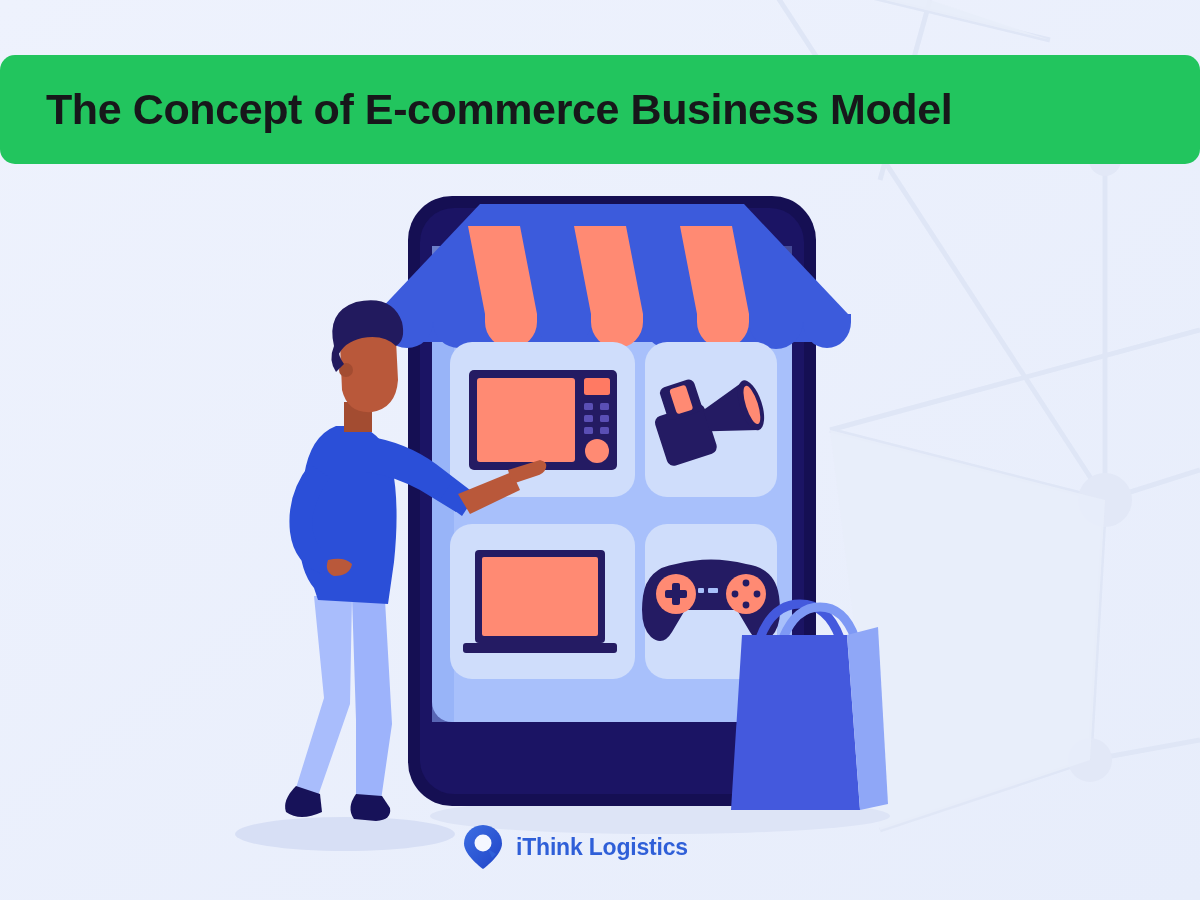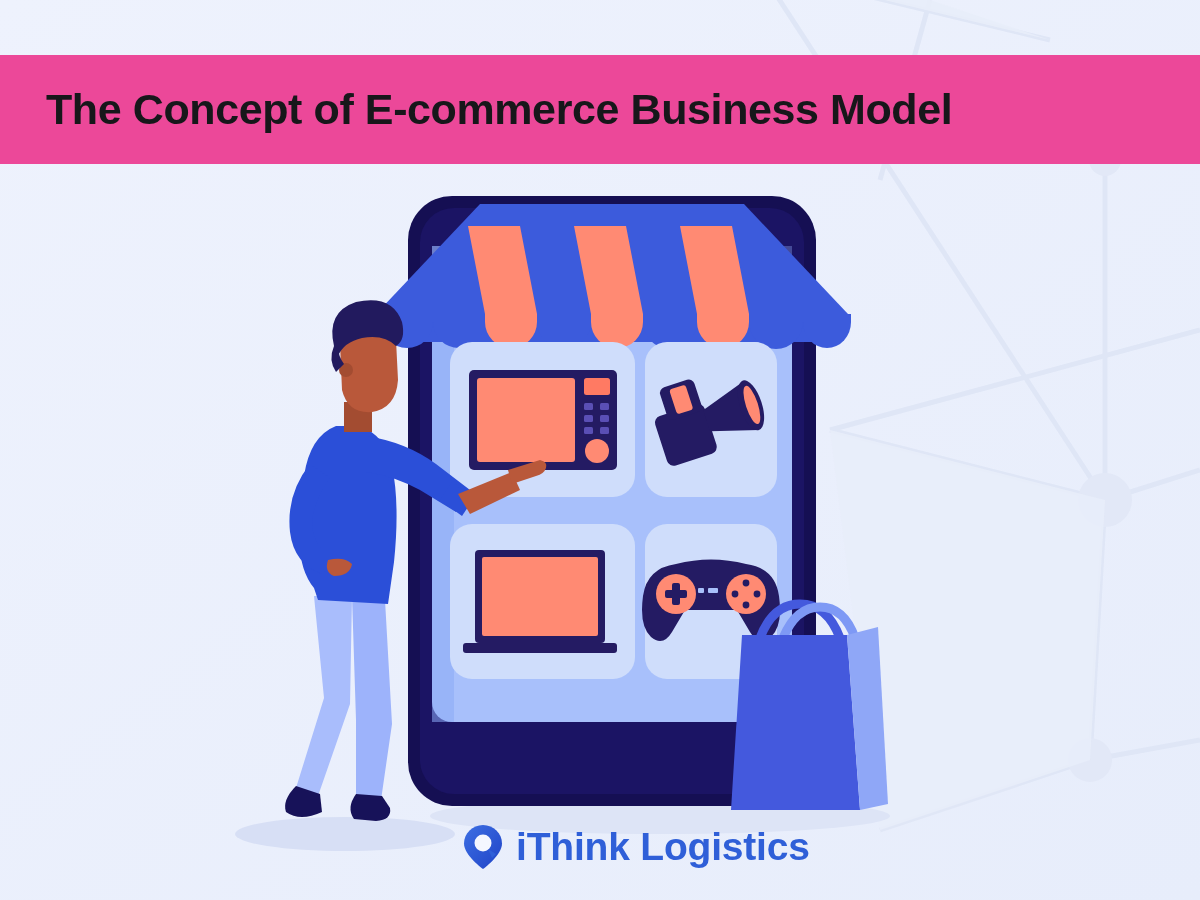--- a/index.html
+++ b/index.html
@@ -31,26 +31,27 @@
     pointer-events: none;
   }
 
   
   .title-banner {
     position: absolute;
     left: 0;
     top: 55px;
     width: 1200px;
     height: 109px;
-    background: #ec4899;
+    background: #22c55e;
     display: flex;
     align-items: center;
     box-sizing: border-box;
     padding-left: 46px;
     z-index: 30;
+    border-radius: 15px;
   }
   .title-banner .title-text {
     font-family: "Liberation Sans", sans-serif;
     font-weight: bold;
     font-size: 43px;
     line-height: 1;
     color: #17171a;
     letter-spacing: -0.4px;
     white-space: nowrap;
   }
@@ -82,21 +83,21 @@
     gap: 12px;
     z-index: 25;
   }
   .brand-mark {
     width: 42px;
     height: 46px;
     flex: none;
   }
   .brand-name {
     font-family: "Liberation Sans", sans-serif;
-    font-size: 39px;
+    font-size: 23px;
     font-weight: 600;
     color: #2f5fd8;
     letter-spacing: -0.2px;
     white-space: nowrap;
   }
 </style>
 </head>
 <body>
 
 <div class="canvas">

